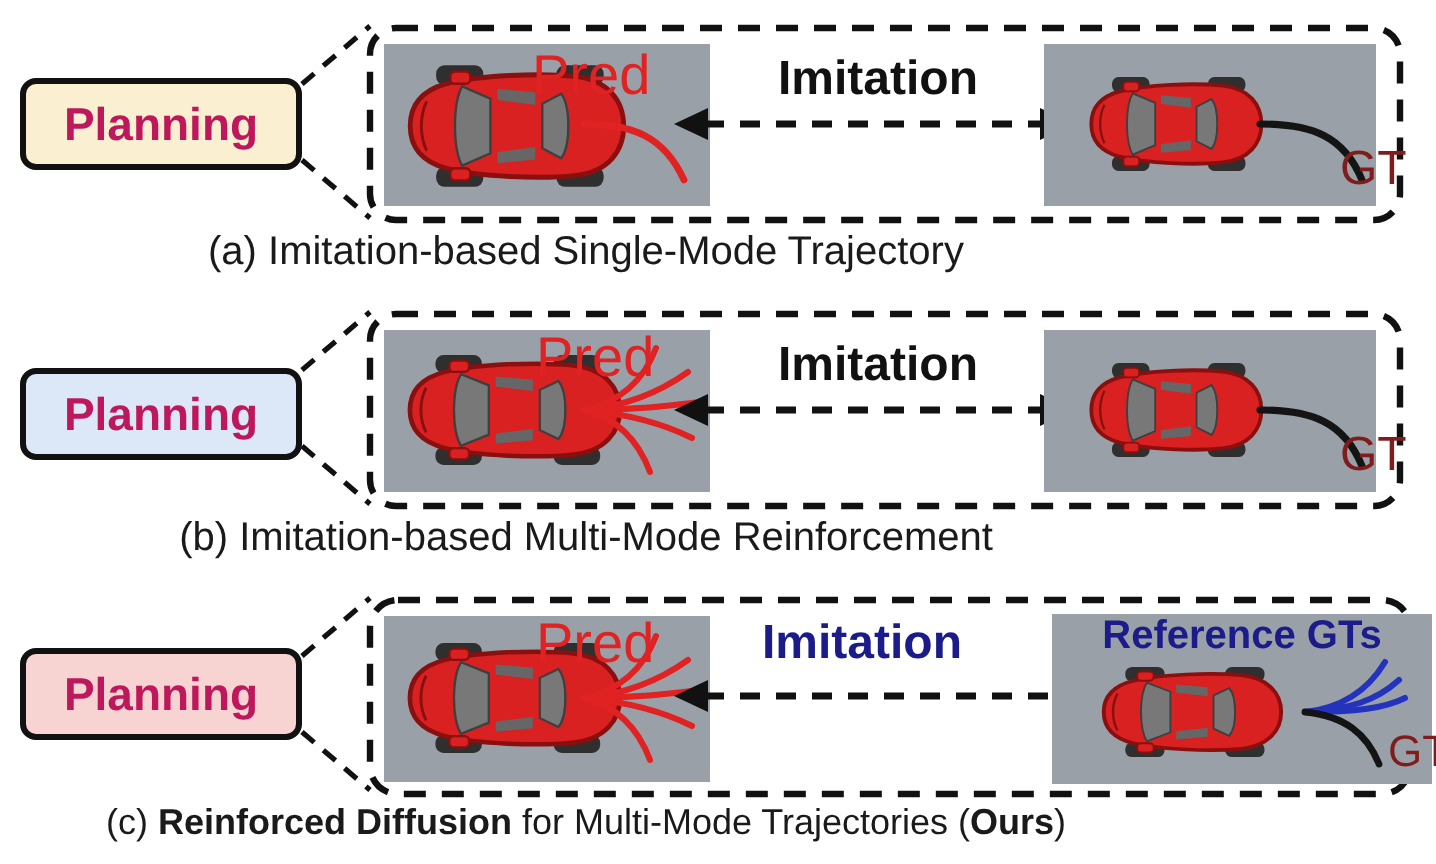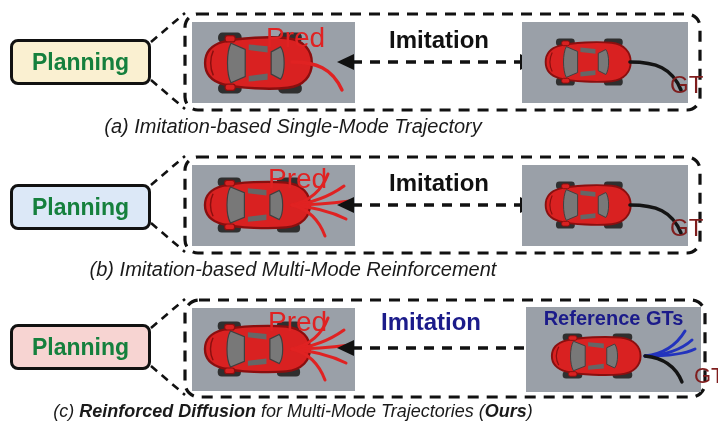--- a/index.html
+++ b/index.html
@@ -4,21 +4,21 @@
 <style>
   html,body{margin:0;padding:0;background:#ffffff;}
   body{width:718px;height:432px;overflow:hidden;font-family:"Liberation Sans",sans-serif;}
   .stage{position:relative;width:718px;height:432px;background:#fff;}
 
   
   .planning-box{
     position:absolute;left:10px;width:141px;height:46px;
     border:3px solid #111;border-radius:8px;box-sizing:border-box;
     display:flex;align-items:center;justify-content:center;
-    font-weight:bold;font-size:23px;color:#15803d;text-align:right;
+    font-weight:bold;font-size:23px;color:#be185d;text-align:right;
   }
   .box-a{background:var(--planning-a,#faf0d1);}
   .box-b{background:var(--planning-b,#dce8f7);}
   .box-c{background:var(--planning-c,#f7d4d2);}
 
   
   .dashed-panel{position:absolute;left:183px;box-sizing:border-box;}
   .panel-border{position:absolute;left:0;top:0;width:100%;height:100%;}
 
   .gray-panel{position:absolute;background:var(--panel-gray,#9aa0a8);}
@@ -36,21 +36,21 @@
 
   .arrow-label{position:absolute;text-align:center;font-weight:bold;font-size:24px;line-height:1;color:#111;}
   .arrow-label.navy{color:var(--navy,#1b1b8a);}
   .dash-arrow{position:absolute;}
   .dash-arrow line{stroke:#111;stroke-width:3.5;}
   .dash-arrow polygon{fill:#111;}
 
   .callout{position:absolute;left:148px;width:40px;height:104px;}
   .callout line{stroke:#111;stroke-width:2.6;}
 
-  .caption{position:absolute;left:0;width:586px;text-align:center;color:#1a1a1a;font-size:20px;line-height:1.2;font-style:italic;}
+  .caption{position:absolute;left:0;width:586px;text-align:center;color:#1a1a1a;font-size:20px;line-height:1.2;}
   .caption b{font-weight:bold;}
 </style>
 </head>
 <body>
 
 <svg width="0" height="0" style="position:absolute">
   <defs>
     <symbol id="car" viewBox="0 0 200 100" preserveAspectRatio="none">
       <rect x="34" y="1" width="40" height="16" rx="7" fill="#2f2f2f"></rect>
       <rect x="34" y="83" width="40" height="16" rx="7" fill="#2f2f2f"></rect>
@@ -173,21 +173,21 @@
         <path class="traj-red" d="M100,41 C116,45 127,56 133,72" stroke-width="3"></path>
       </svg>
       <span class="pred-label" style="left:76px;top:0px">Pred</span>
     </div>
     <span class="arrow-label navy" style="left:168px;top:12px;width:160px">Imitation</span>
     <svg class="dash-arrow" style="left:153px;top:39px" width="226" height="22">
       <line x1="16" y1="11" x2="210" y2="11" stroke-dasharray="10 8"></line>
       <polygon points="1,11 18,3 18,19"></polygon>
       <polygon points="225,11 208,3 208,19"></polygon>
     </svg>
-    <div class="gray-panel" style="left:343px;top:9px;width:175px;height:85px">
+    <div class="gray-panel" style="left:343px;top:9px;width:190px;height:85px">
       <span class="ref-gts-label">Reference GTs</span>
       <svg class="car" style="left:20px;top:26px" width="98" height="46">
           <use href="#car"></use>
         </svg>
       <svg class="traj-overlay" viewBox="0 0 169 85">
         <path class="traj-blue" d="M116,49 C134,47 147,39 156,24" stroke-width="3"></path>
         <path class="traj-blue" d="M116,49 C138,48 152,43 163,33" stroke-width="3"></path>
         <path class="traj-blue" d="M116,49 C142,49 156,47 166,42" stroke-width="3"></path>
         <path class="traj-black" d="M116,49 C136,51 147,60 153,75" stroke-width="3.4"></path>
       </svg>

